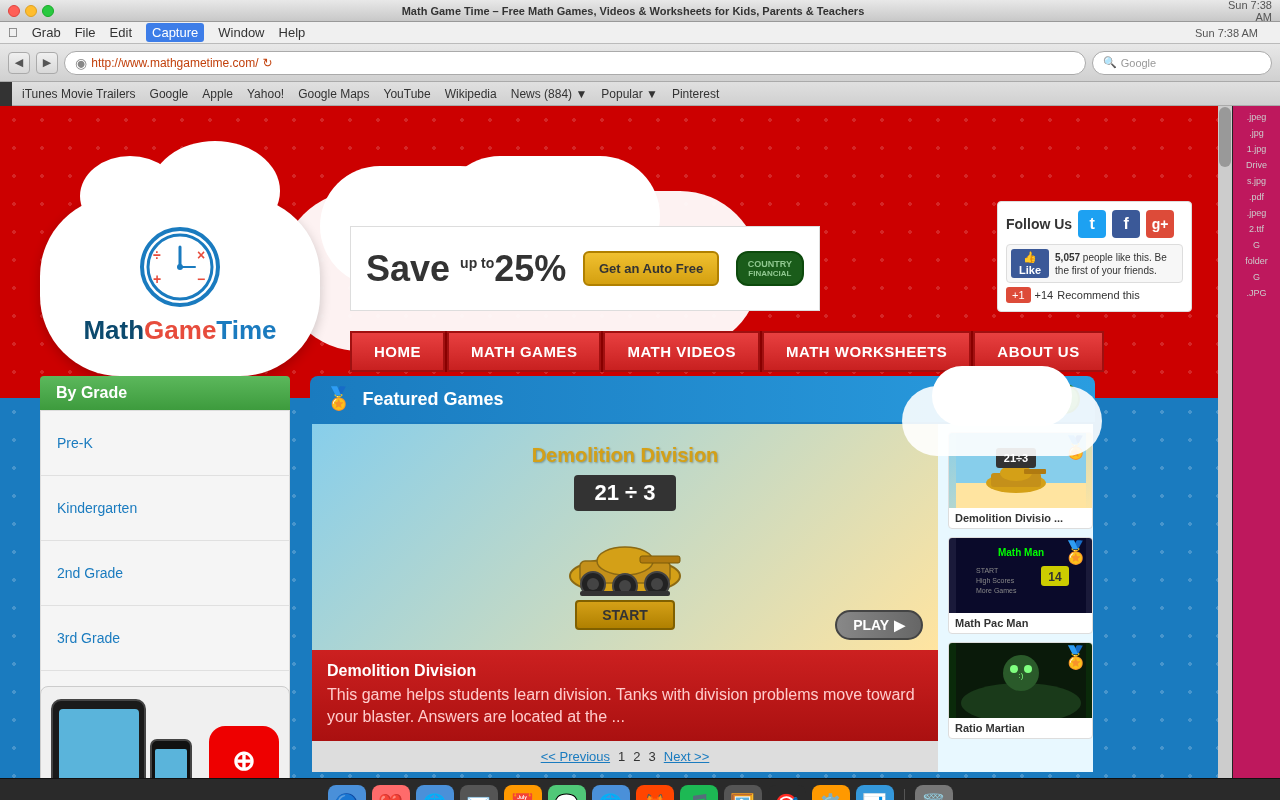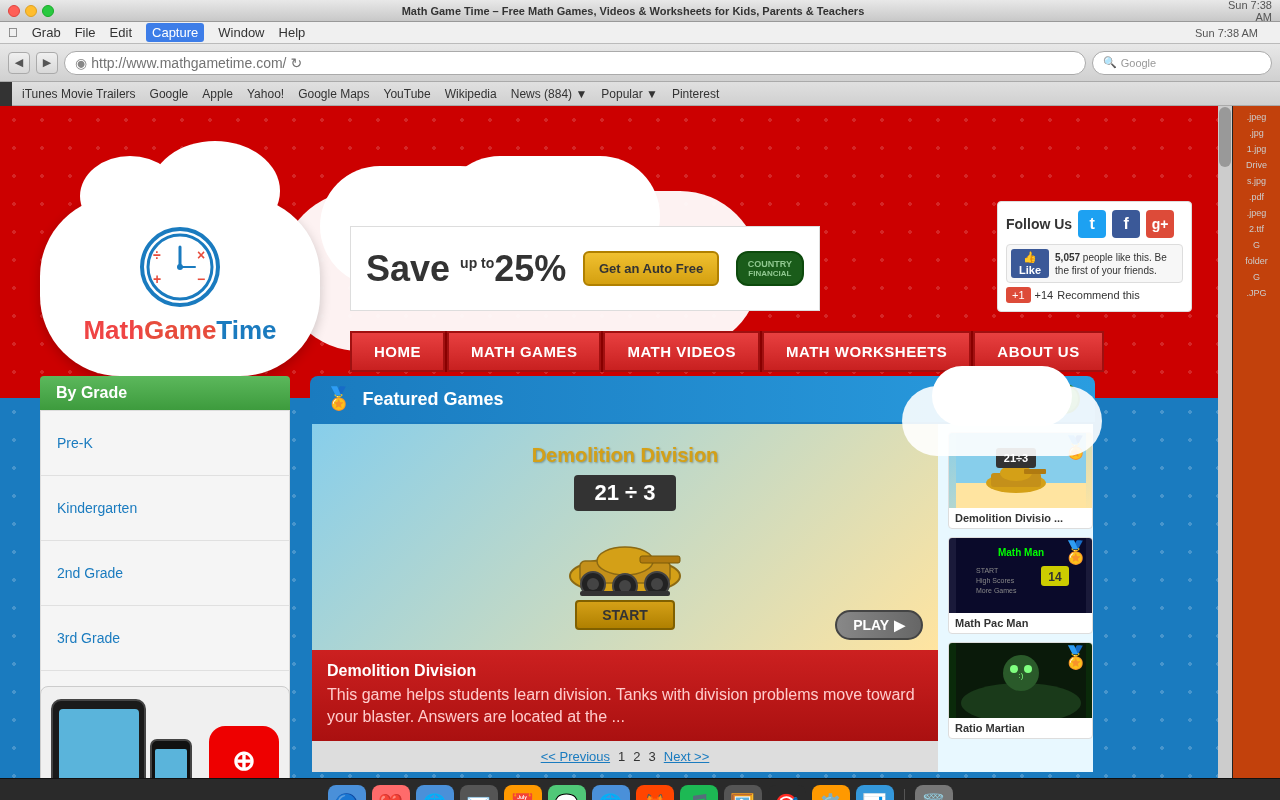--- a/index.html
+++ b/index.html
@@ -12,53 +12,53 @@
     .mac-max { background: #28c940; border: 1px solid #1aab29; }
     .mac-title { flex: 1; text-align: center; font-size: 11px; color: #333; font-weight: bold; }
     .mac-menu { background: #f0f0f0; height: 22px; display: flex; align-items: center; padding: 0 8px; border-bottom: 1px solid #bbb; font-size: 13px; }
     .mac-menu span { margin-right: 14px; color: #333; cursor: default; }
     .mac-menu span.active { background: #3d7de8; color: white; padding: 2px 6px; border-radius: 3px; }
 
     
     .browser-toolbar { background: linear-gradient(to bottom, #e8e8e8, #d0d0d0); height: 38px; display: flex; align-items: center; padding: 0 8px; gap: 6px; border-bottom: 1px solid #aaa; }
     .nav-btn { background: linear-gradient(to bottom, #f0f0f0, #d8d8d8); border: 1px solid #aaa; border-radius: 4px; width: 22px; height: 22px; display: flex; align-items: center; justify-content: center; font-size: 11px; cursor: pointer; color: #555; }
     .url-bar { flex: 1; height: 24px; border: 1px solid #aaa; border-radius: 12px; padding: 0 10px; font-size: 12px; background: white; display: flex; align-items: center; }
-    .url-bar span { font-size: 14px; color: #737373; }
+    .url-bar span { font-size: 12px; color: #c2410c; }
     .refresh-btn { font-size: 14px; color: #666; cursor: pointer; margin-left: 4px; }
     .search-bar { width: 180px; height: 24px; border: 1px solid #aaa; border-radius: 12px; padding: 0 10px; font-size: 12px; background: white; display: flex; align-items: center; gap: 4px; }
     .search-bar span { font-size: 11px; color: #999; }
 
     
     .bookmarks-bar { background: linear-gradient(to bottom, #e0e0e0, #d0d0d0); height: 24px; display: flex; align-items: center; padding: 0 10px; gap: 14px; border-bottom: 1px solid #aaa; font-size: 12px; color: #333; margin-left: 12px; }
 
     
     .browser-content { display: flex; width: 1280px; height: 672px; }
 
     
-    .right-sidebar { width: 48px; background: #c2410c; border-left: 1px solid #222; display: flex; flex-direction: column; font-size: 9px; color: #ccc; padding: 4px 10px; gap: 2px; }
+    .right-sidebar { width: 48px; background: #be185d; border-left: 1px solid #222; display: flex; flex-direction: column; font-size: 9px; color: #ccc; padding: 4px 10px; gap: 2px; }
     .sidebar-file { padding: 2px; text-align: center; cursor: pointer; overflow: hidden; text-overflow: ellipsis; white-space: nowrap; }
 
     
     .site-wrapper { width: 1232px; height: 672px; overflow: hidden; background: #c00; position: relative; }
 
     
     .site-bg { position: absolute; top: 0; left: 0; right: 0; bottom: 0; background: #cc0000; background-image: radial-gradient(circle, rgba(255,255,255,0.15) 2px, transparent 2px); background-size: 28px 28px; }
 
     
     .blue-section { position: absolute; bottom: 0; left: 0; right: 0; height: 380px; background: #1a7bbf; background-image: radial-gradient(circle, rgba(255,255,255,0.2) 2px, transparent 2px); background-size: 28px 28px; }
 
     
     .logo-cloud { position: absolute; left: 40px; top: 90px; z-index: 20; width: 300px; }
     .cloud-shape { background: white; border-radius: 80px; width: 280px; height: 180px; display: flex; flex-direction: column; align-items: center; justify-content: center; position: relative; box-shadow: 0 4px 12px rgba(0,0,0,0.2); }
     .cloud-shape::before { content: ''; position: absolute; top: -40px; left: 40px; width: 100px; height: 80px; background: white; border-radius: 50%; }
     .cloud-shape::after { content: ''; position: absolute; top: -55px; left: 110px; width: 130px; height: 100px; background: white; border-radius: 50%; }
     .logo-icon { width: 80px; height: 80px; border-radius: 50%; border: 4px solid #1a7bbf; background: white; display: flex; align-items: center; justify-content: center; position: relative; z-index: 1; overflow: hidden; }
     .logo-icon svg { width: 70px; height: 70px; }
     .logo-text { position: relative; z-index: 1; margin-top: 8px; font-size: 26px; font-weight: bold; }
-    .logo-text .math { color: #ef4444; }
+    .logo-text .math { color: #0c4a6e; }
     .logo-text .game { color: #e74c3c; }
     .logo-text .time { color: #1a7bbf; }
 
     
     .ad-banner { position: absolute; left: 350px; top: 120px; z-index: 20; width: 470px; height: 85px; background: white; border: 1px solid #ddd; display: flex; align-items: center; justify-content: space-between; padding: 0 15px; }
     .ad-btn { background: linear-gradient(to bottom, #f0c030, #d4a010); border: 2px solid #b08000; border-radius: 6px; padding: 8px 14px; font-size: 13px; font-weight: bold; color: #333; cursor: pointer; }
     .ad-logo { background: #1a5c1a; border: 2px solid #0d4a0d; border-radius: 12px; padding: 6px 10px; color: white; font-size: 11px; font-weight: bold; text-align: center; }
 
     
     .social-box { position: absolute; right: 40px; top: 95px; z-index: 20; background: white; border: 1px solid #ddd; width: 195px; padding: 8px; border-radius: 4px; }

